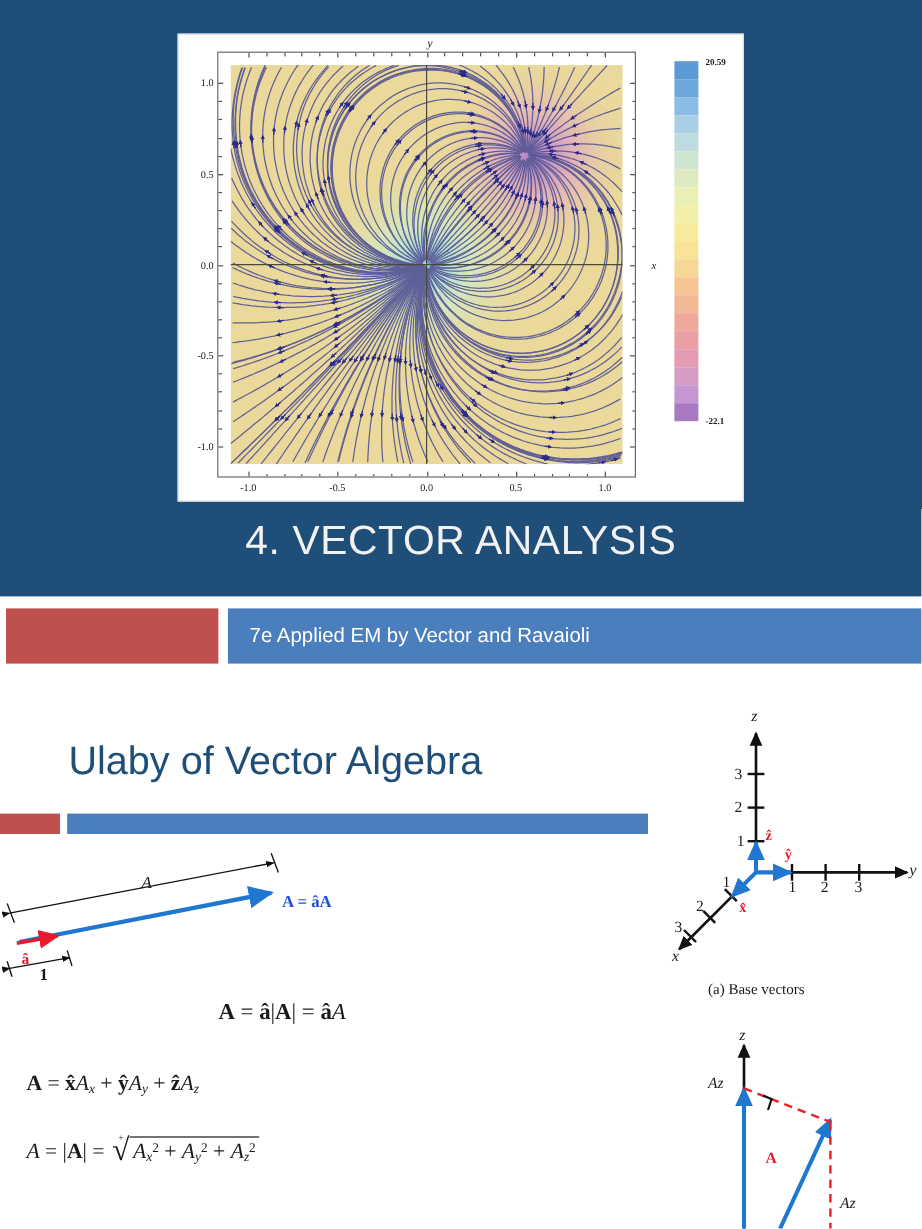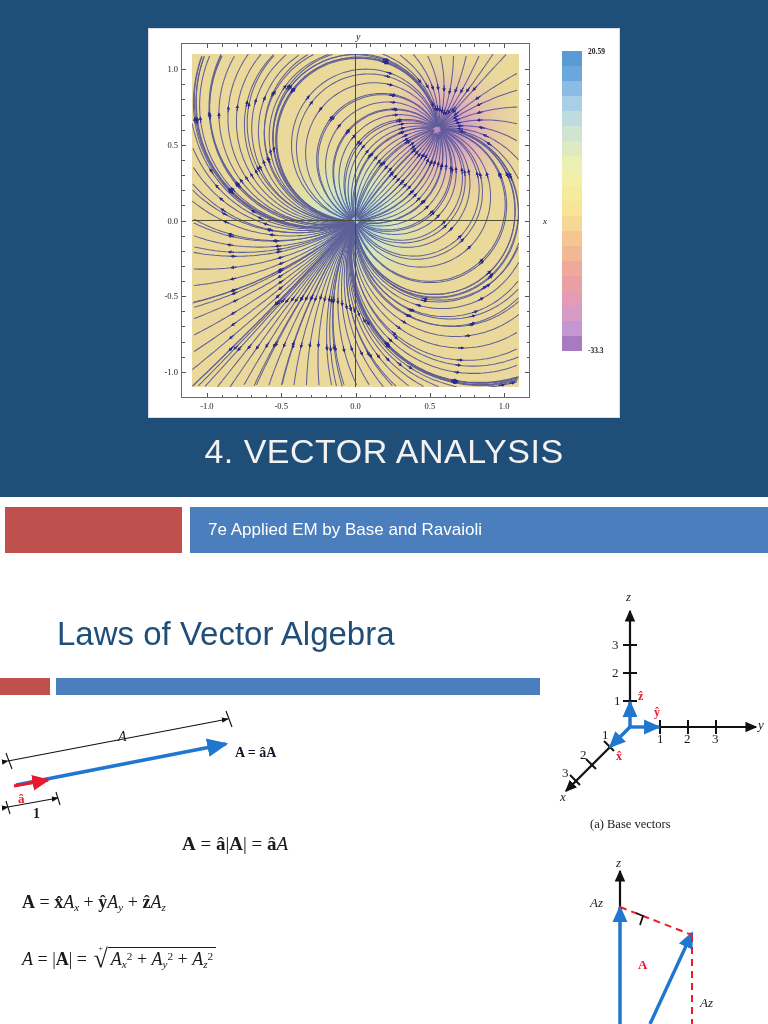--- a/index.html
+++ b/index.html
@@ -125,21 +125,21 @@
     position:absolute; left:590px; top:242px;
     font-family:"Liberation Serif", serif; font-size:12.5px; color:#1a1a1a;
   }
   .fig-az { position:absolute; left:560px; top:280px; width:208px; height:169px; }
 
   .lbl {
     position:absolute; font-family:"Liberation Serif", serif;
     color:#1a1a1a; font-size:12px;
   }
   .lbl.red { color:#e8192c; font-weight:bold; }
-  .lbl.blue { color:#0f172a; font-weight:bold; }
+  .lbl.blue { color:#1d4ed8; font-weight:bold; }
 </style>
 </head>
 <body>
 
 <div id="page">
 
   <div class="title-slide">
 
     <div class="plot-frame">
       <div class="plot-inner">
@@ -782,37 +782,37 @@
               <div class="cbar-seg" style="height: 15px; background: rgb(245, 198, 148);"></div>
               <div class="cbar-seg" style="height: 15px; background: rgb(242, 183, 149);"></div>
               <div class="cbar-seg" style="height: 15px; background: rgb(239, 169, 154);"></div>
               <div class="cbar-seg" style="height: 15px; background: rgb(234, 159, 164);"></div>
               <div class="cbar-seg" style="height: 15px; background: rgb(228, 156, 180);"></div>
               <div class="cbar-seg" style="height: 15px; background: rgb(215, 156, 198);"></div>
               <div class="cbar-seg" style="height: 15px; background: rgb(196, 150, 210);"></div>
               <div class="cbar-seg" style="height: 15px; background: rgb(168, 122, 191);"></div>
             </div>
           <div class="cbar-lab top">20.59</div>
-          <div class="cbar-lab bot">-33.3</div>
+          <div class="cbar-lab bot">-22.1</div>
         </div>
 
       </div>
     </div>
 
     <div class="slide-title">4. VECTOR ANALYSIS</div>
   </div>
 
   <div class="band-row">
     <div class="band-red"></div>
-    <div class="band-blue">7e Applied EM by Base and Ravaioli</div>
+    <div class="band-blue">7e Applied EM by Vector and Ravaioli</div>
   </div>
 
   <div class="content-slide">
 
-    <div class="content-title">Laws of Vector Algebra</div>
+    <div class="content-title">Ulaby of Vector Algebra</div>
     <div class="rule-red"></div>
     <div class="rule-blue"></div>
 
     <div class="fig-unit">
       <svg width="330" height="130" viewBox="0 0 330 130">
         <defs>
           <marker id="blk" viewBox="0 0 10 10" refX="8" refY="5" markerWidth="7" markerHeight="7" orient="auto">
             <path d="M0,1.5 L9,5 L0,8.5 z" fill="#111"></path>
           </marker>
           <marker id="blu" viewBox="0 0 10 10" refX="8" refY="5" markerWidth="6.5" markerHeight="6.5" orient="auto">

